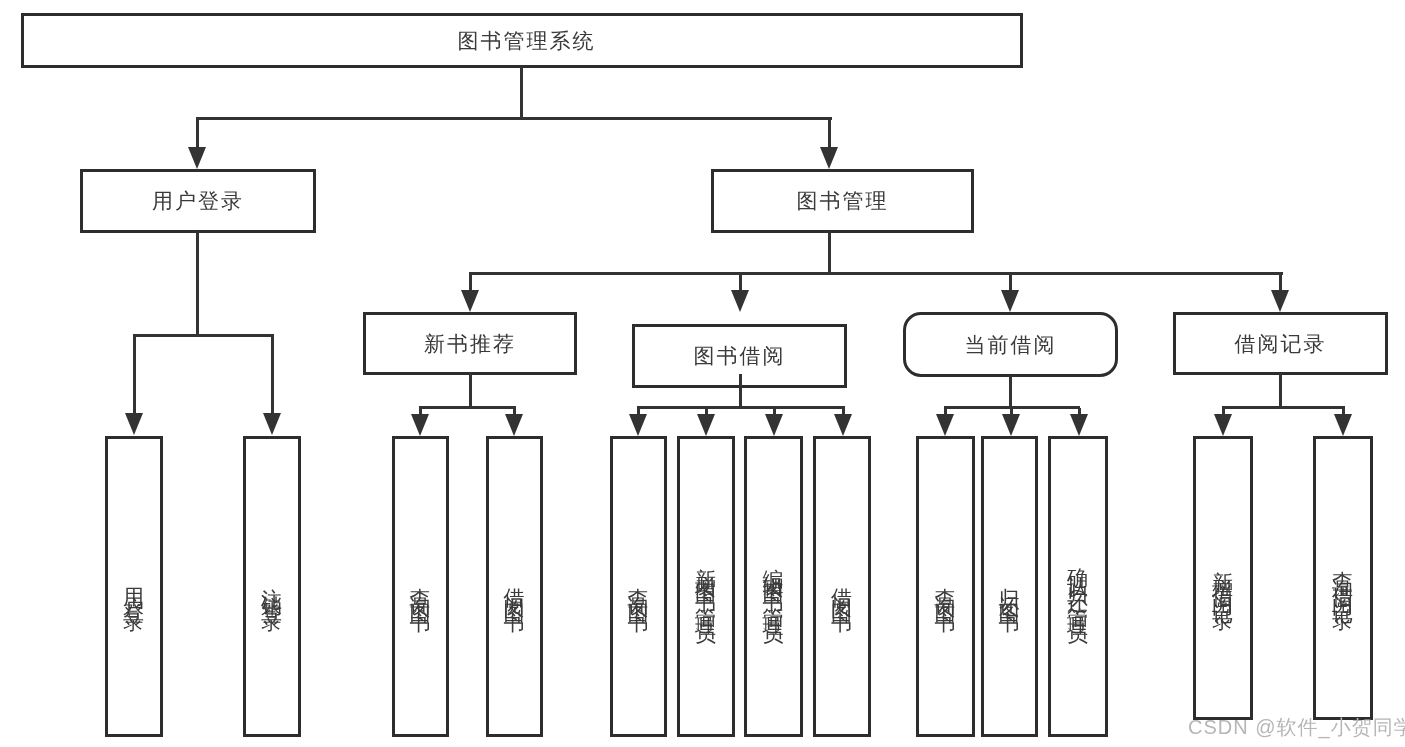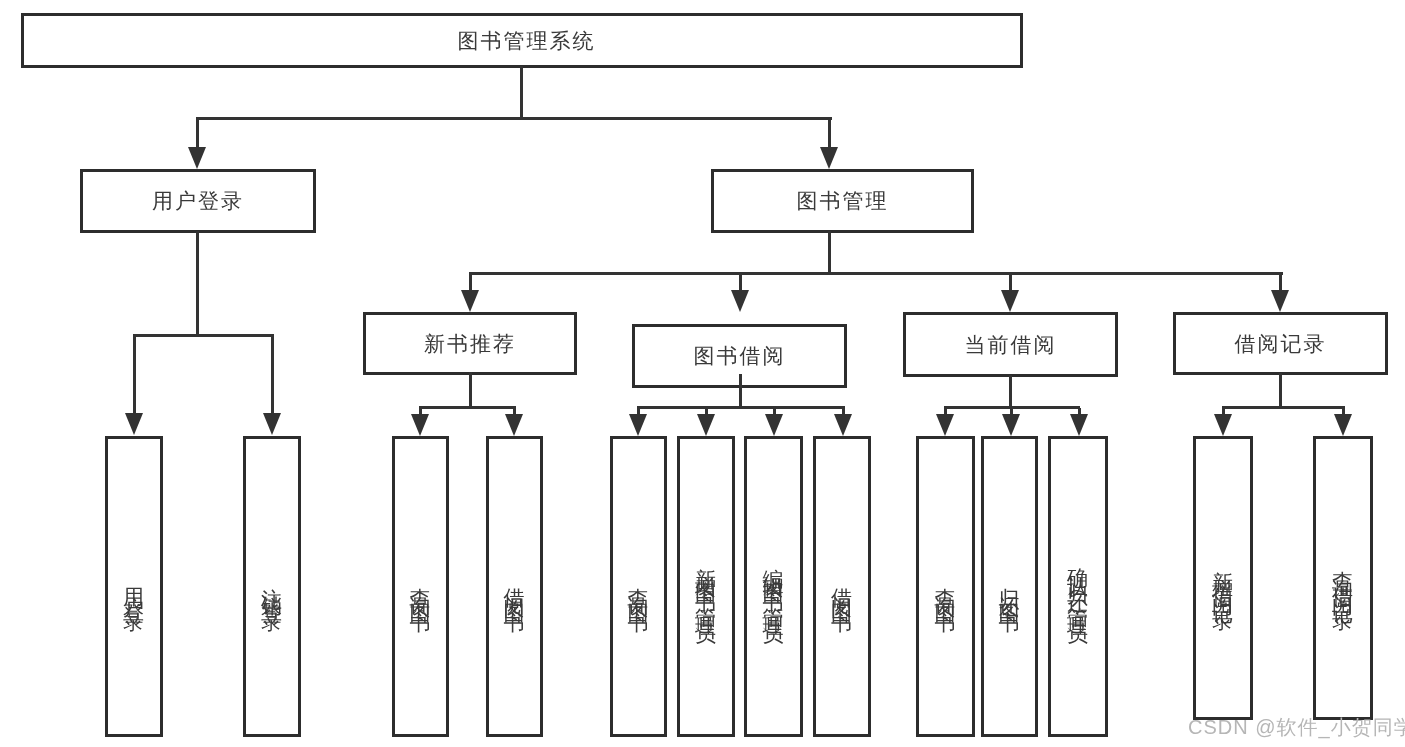--- a/index.html
+++ b/index.html
@@ -68,21 +68,21 @@
 
 <div class="canvas">
 
   <div class="node" style="left:21px;top:13px;width:1002px;height:55px;padding-left:9px;">图书管理系统</div>
 
   <div class="node" style="left:80px;top:169px;width:236px;height:64px;">用户登录</div>
   <div class="node" style="left:711px;top:169px;width:263px;height:64px;">图书管理</div>
 
   <div class="node" style="left:363px;top:312px;width:214px;height:63px;text-align:center;">新书推荐</div>
   <div class="node" style="left:632px;top:312px;width:215px;height:64px;margin-top:12px;">图书借阅</div>
-  <div class="node" style="left:903px;top:312px;width:215px;height:65px;">当前借阅</div>
+  <div class="node" style="left:903px;top:312px;width:215px;height:65px;border-radius:18px;">当前借阅</div>
   <div class="node" style="left:1173px;top:312px;width:215px;height:63px;">借阅记录</div>
 
   <div class="leaf" style="left:105px;top:436px;width:58px;height:301px;">用户登录</div>
   <div class="leaf" style="left:243px;top:436px;width:58px;height:301px;">注销登录</div>
 
   <div class="leaf" style="left:392px;top:436px;width:57px;height:301px;">查询图书</div>
   <div class="leaf" style="left:486px;top:436px;width:57px;height:301px;">借阅图书</div>
 
   <div class="leaf" style="left:610px;top:436px;width:57px;height:301px;">查询图书</div>
   <div class="leaf" style="left:677px;top:436px;width:58px;height:301px;">新增图书（管理员）</div>

